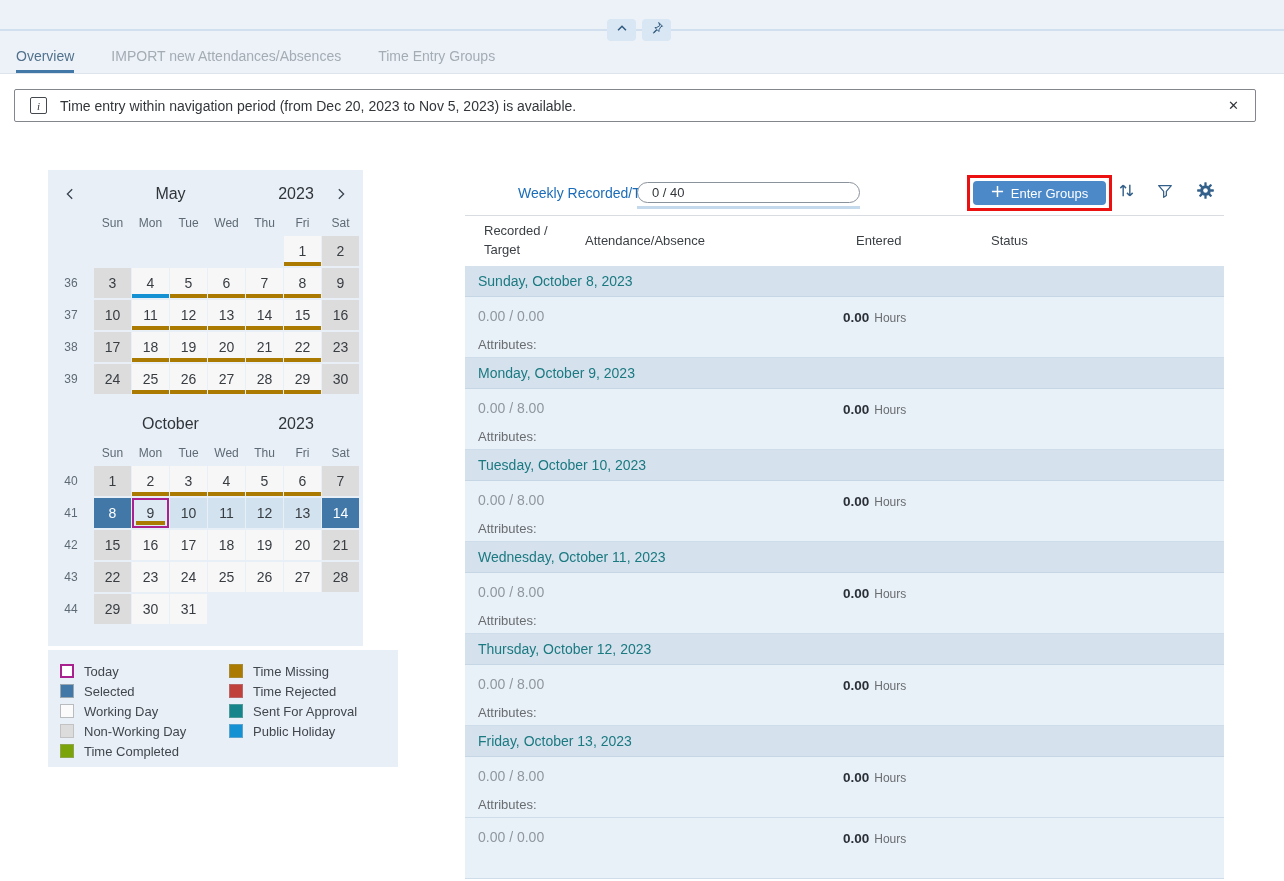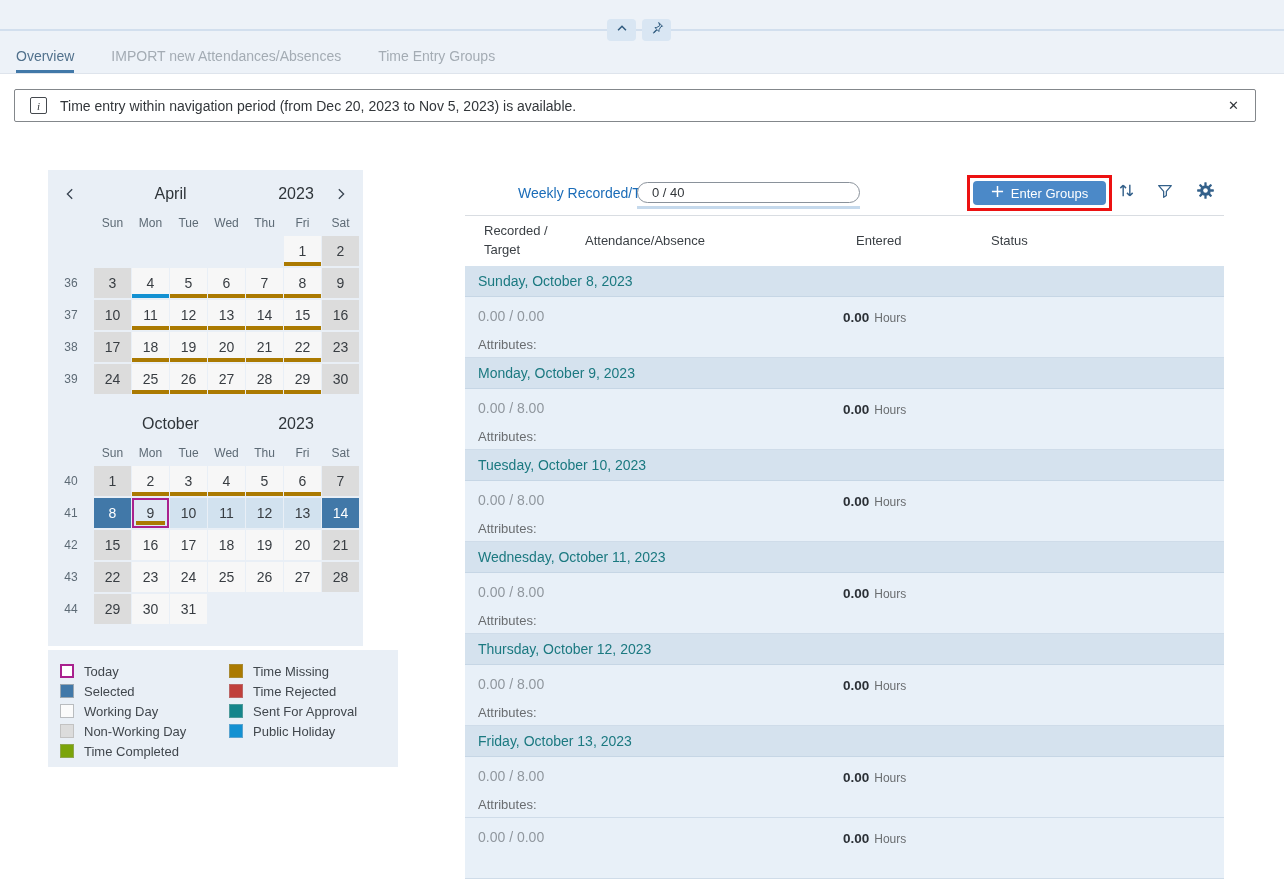--- a/index.html
+++ b/index.html
@@ -130,21 +130,21 @@
     <div class="msg-close">✕</div>
   </div>
 
   <div class="cal-panel" id="calendar">
       <div class="cal-head first">
         <span class="cal-nav">
           <svg width="14" height="14" viewBox="0 0 16 16">
             <path d="M10.5 2.5 L5 8 L10.5 13.5" fill="none" stroke="#3a4552" stroke-width="1.5"></path>
           </svg>
         </span>
-        <span class="cal-month-label">April</span>
+        <span class="cal-month-label">May</span>
         <span class="cal-year-label">2023</span>
         <span class="cal-nav">
           <svg width="14" height="14" viewBox="0 0 16 16">
             <path d="M5.5 2.5 L11 8 L5.5 13.5" fill="none" stroke="#3a4552" stroke-width="1.5"></path>
           </svg>
         </span>
       </div>
       <div class="cal-daynames">
         <span class="dn">Sun</span>
         <span class="dn">Mon</span>

